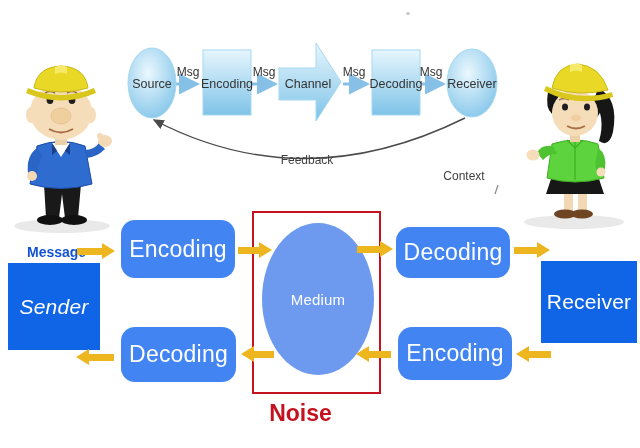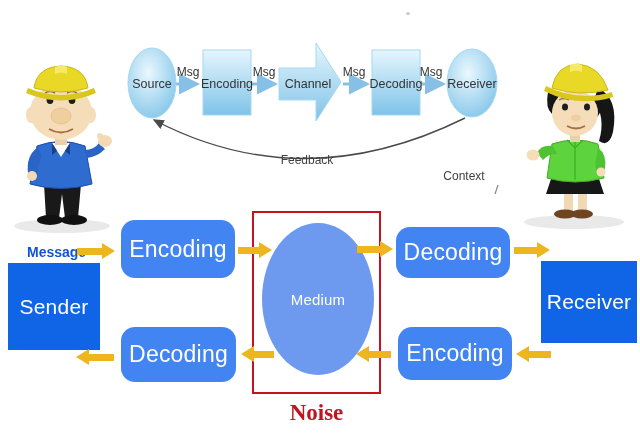--- a/index.html
+++ b/index.html
@@ -183,31 +183,31 @@
 
     <g>
       <path d="M40,32 Q44,9 66,8 Q88,10 96,34 Q66,41 40,32 z" fill="#e9d826" stroke="#c9b818" stroke-width="1"></path>
       <path d="M34,30 Q66,46 100,36 L101,41 Q66,52 32,35 z" fill="#d9c71c"></path>
       <path d="M58,9 Q64,6 70,9 L70,16 Q64,13 58,16 z" fill="#f6ea6a"></path>
     </g>
   </svg>
 
   <div class="message" style="left:27px; top:244px;">Message</div>
 
-  <div class="box solid" style="left:8px; top:263px; width:92px; height:87px;">Sender</div>
+  <div class="box solid" style="left:8px; top:263px; width:92px; height:87px;font-style:italic;">Sender</div>
   <div class="box solid" style="left:541px; top:261px; width:96px; height:82px;">Receiver</div>
 
   <div class="box rounded" style="left:121px; top:220px; width:114px; height:58px;">Encoding</div>
   <div class="box rounded" style="left:396px; top:227px; width:114px; height:51px;">Decoding</div>
   <div class="box rounded" style="left:121px; top:327px; width:115px; height:55px;">Decoding</div>
   <div class="box rounded" style="left:398px; top:327px; width:114px; height:53px;">Encoding</div>
 
   <div class="redrect" style="left:252px; top:211px; width:129px; height:183px;"></div>
   <div class="box medium" style="left:262px; top:223px; width:112px; height:152px;">Medium</div>
-  <div class="noise" style="left:252px; top:400px; width:129px;font-family:Liberation Serif, serif;">Noise</div>
+  <div class="noise" style="left:236px; top:400px; width:129px;">Noise</div>
 
   <div class="yarrow" style="left:77px;  top:243px; width:38px;">
       <span class="bar"></span>
       <span class="head-r"></span>
     </div>
   <div class="yarrow" style="left:238px; top:242px; width:34px;">
       <span class="bar"></span>
       <span class="head-r"></span>
     </div>
   <div class="yarrow" style="left:357px; top:241px; width:36px;">

